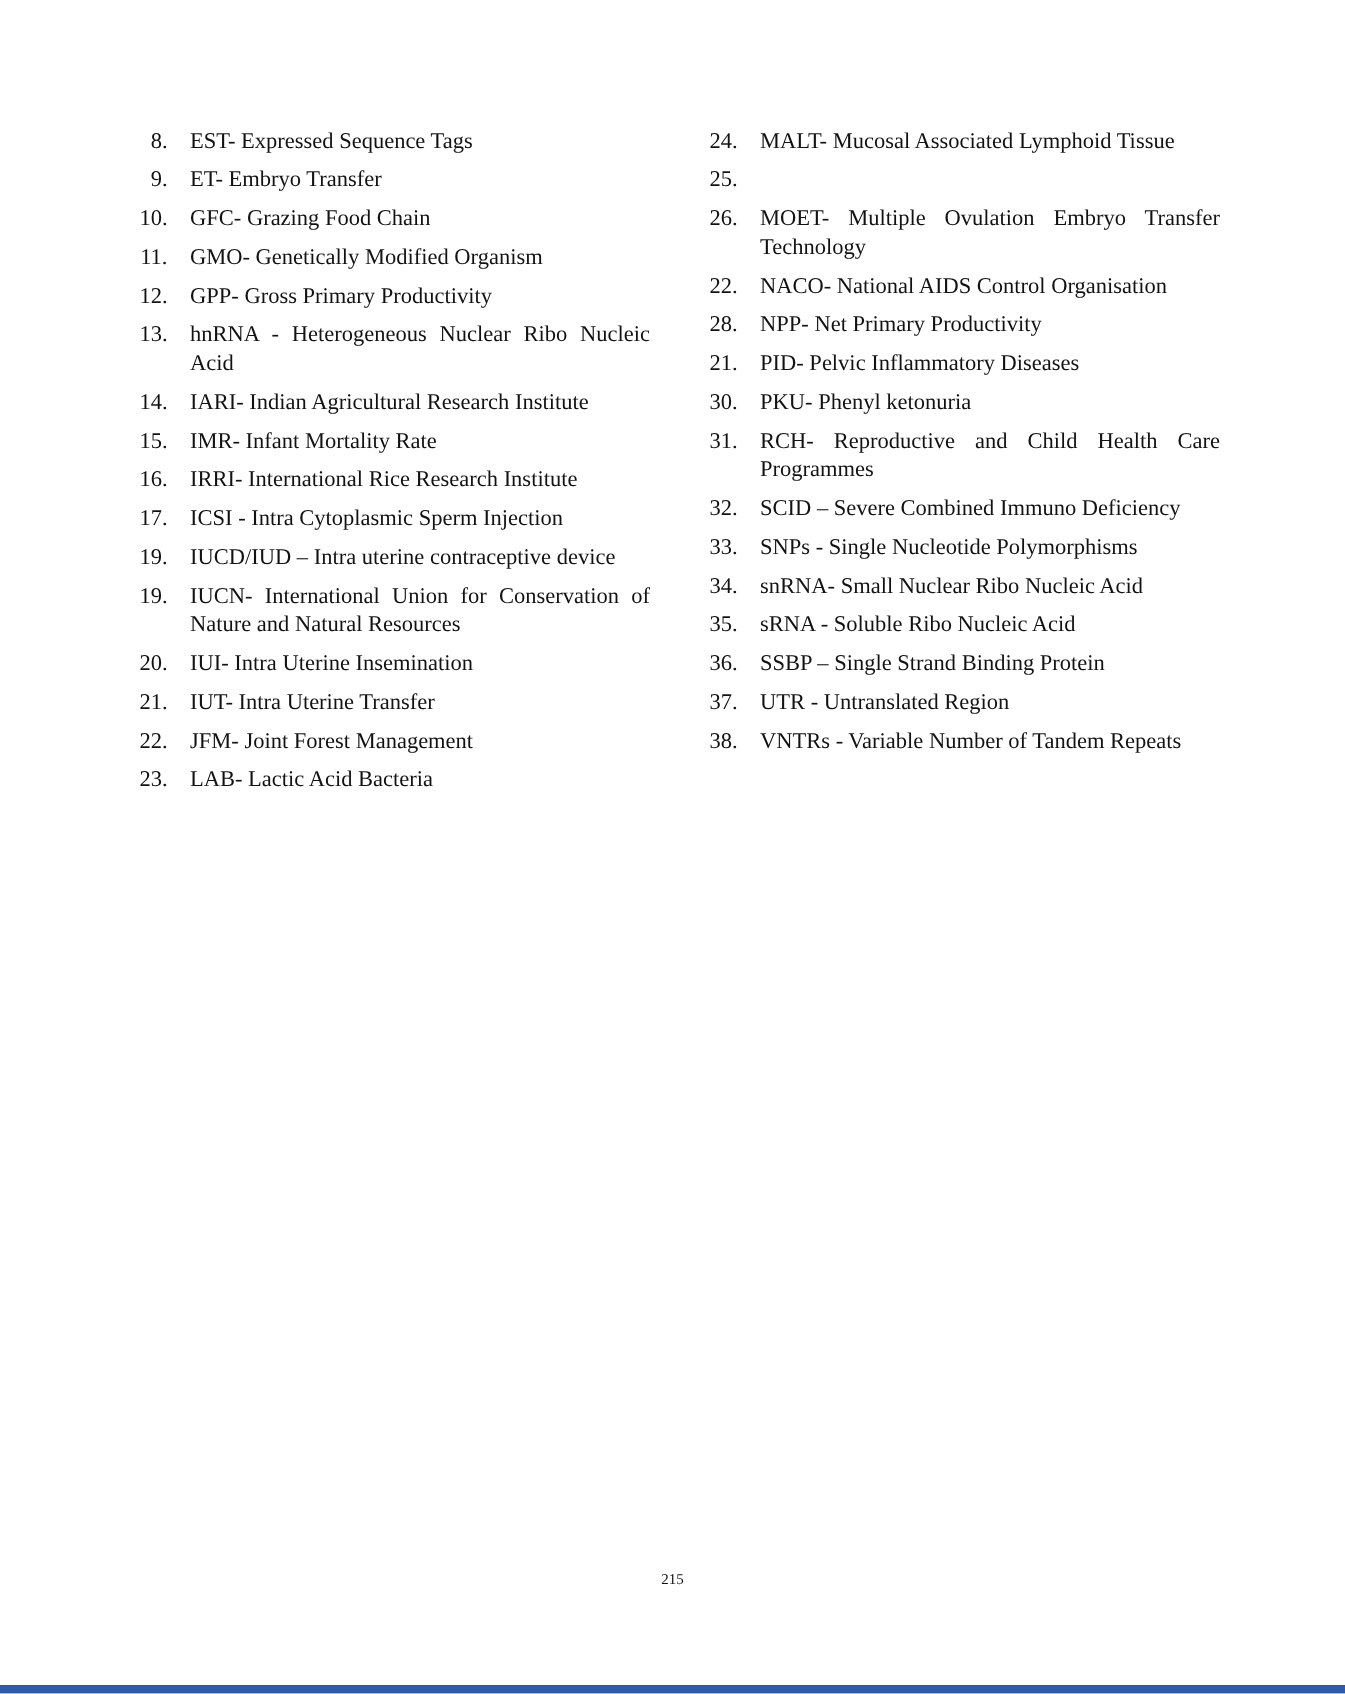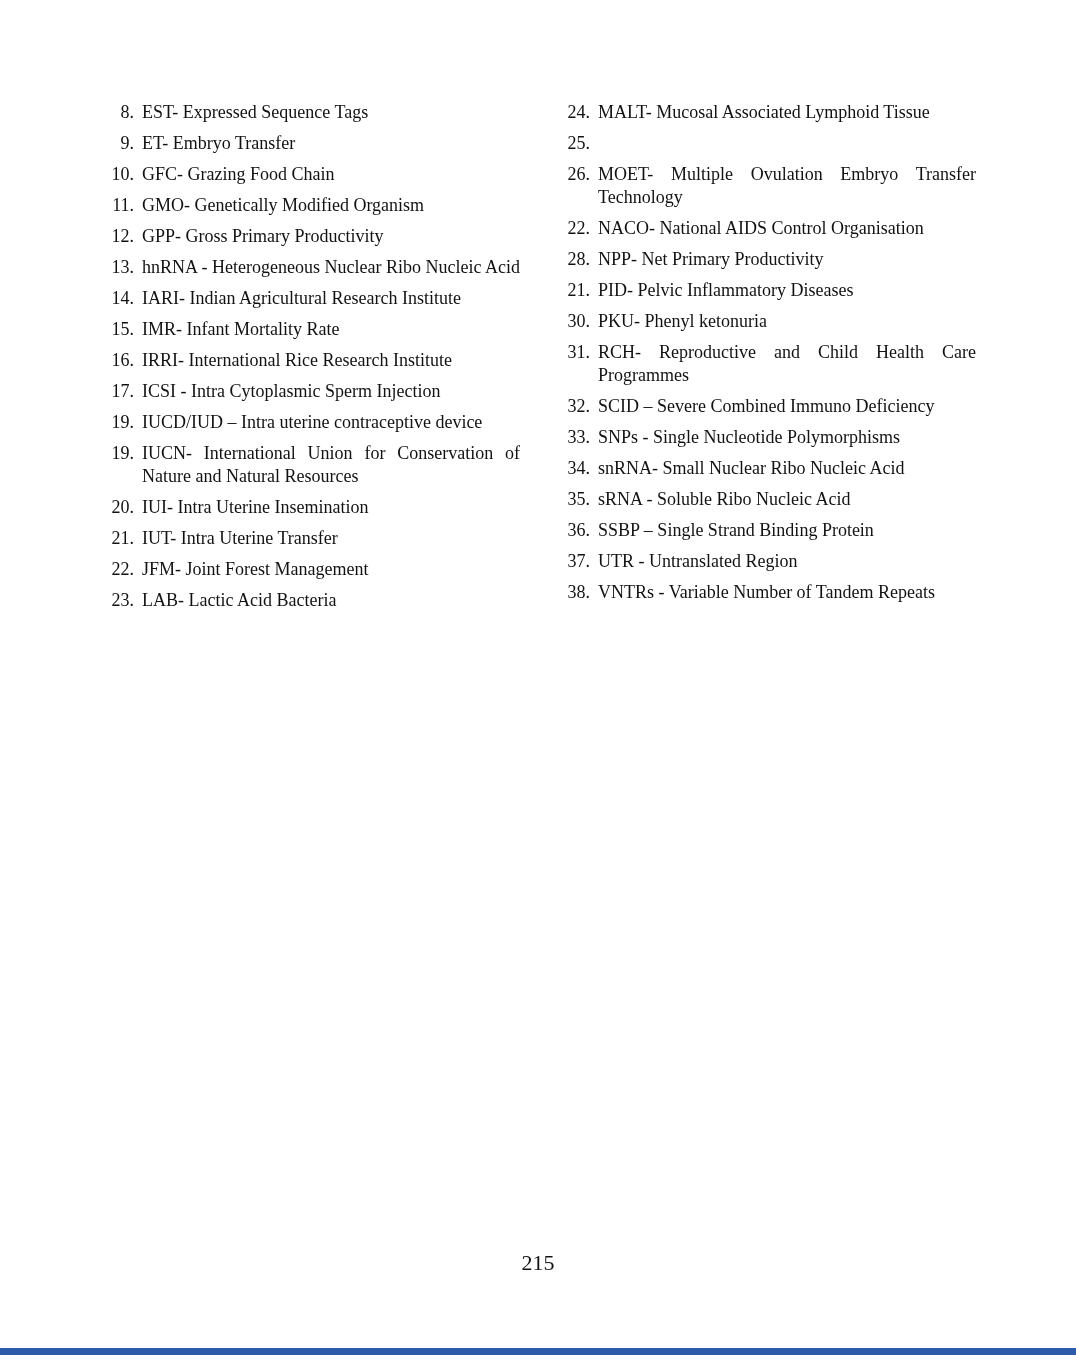--- a/index.html
+++ b/index.html
@@ -35,32 +35,32 @@
     margin-bottom: 8px;
   }
   .item .num {
     flex: 0 0 34px;
     width: 34px;
     text-align: right;
     white-space: nowrap;
   }
   .item .text {
     flex: 1;
-    margin-left: 8px;
+    margin-left: 18px;
     text-align: justify;
     text-justify: inter-word;
     font-family: Liberation Serif, serif;
   }
   .page-number {
     position: absolute;
     top: 1252px;
     left: 0;
     width: 100%;
     text-align: center;
-    font-size: 22px;
+    font-size: 12px;
     line-height: 22px;
   }
   .footer-bar {
     position: absolute;
     left: 0;
     bottom: 0;
     width: 100%;
     height: 7px;
   }
 </style>

